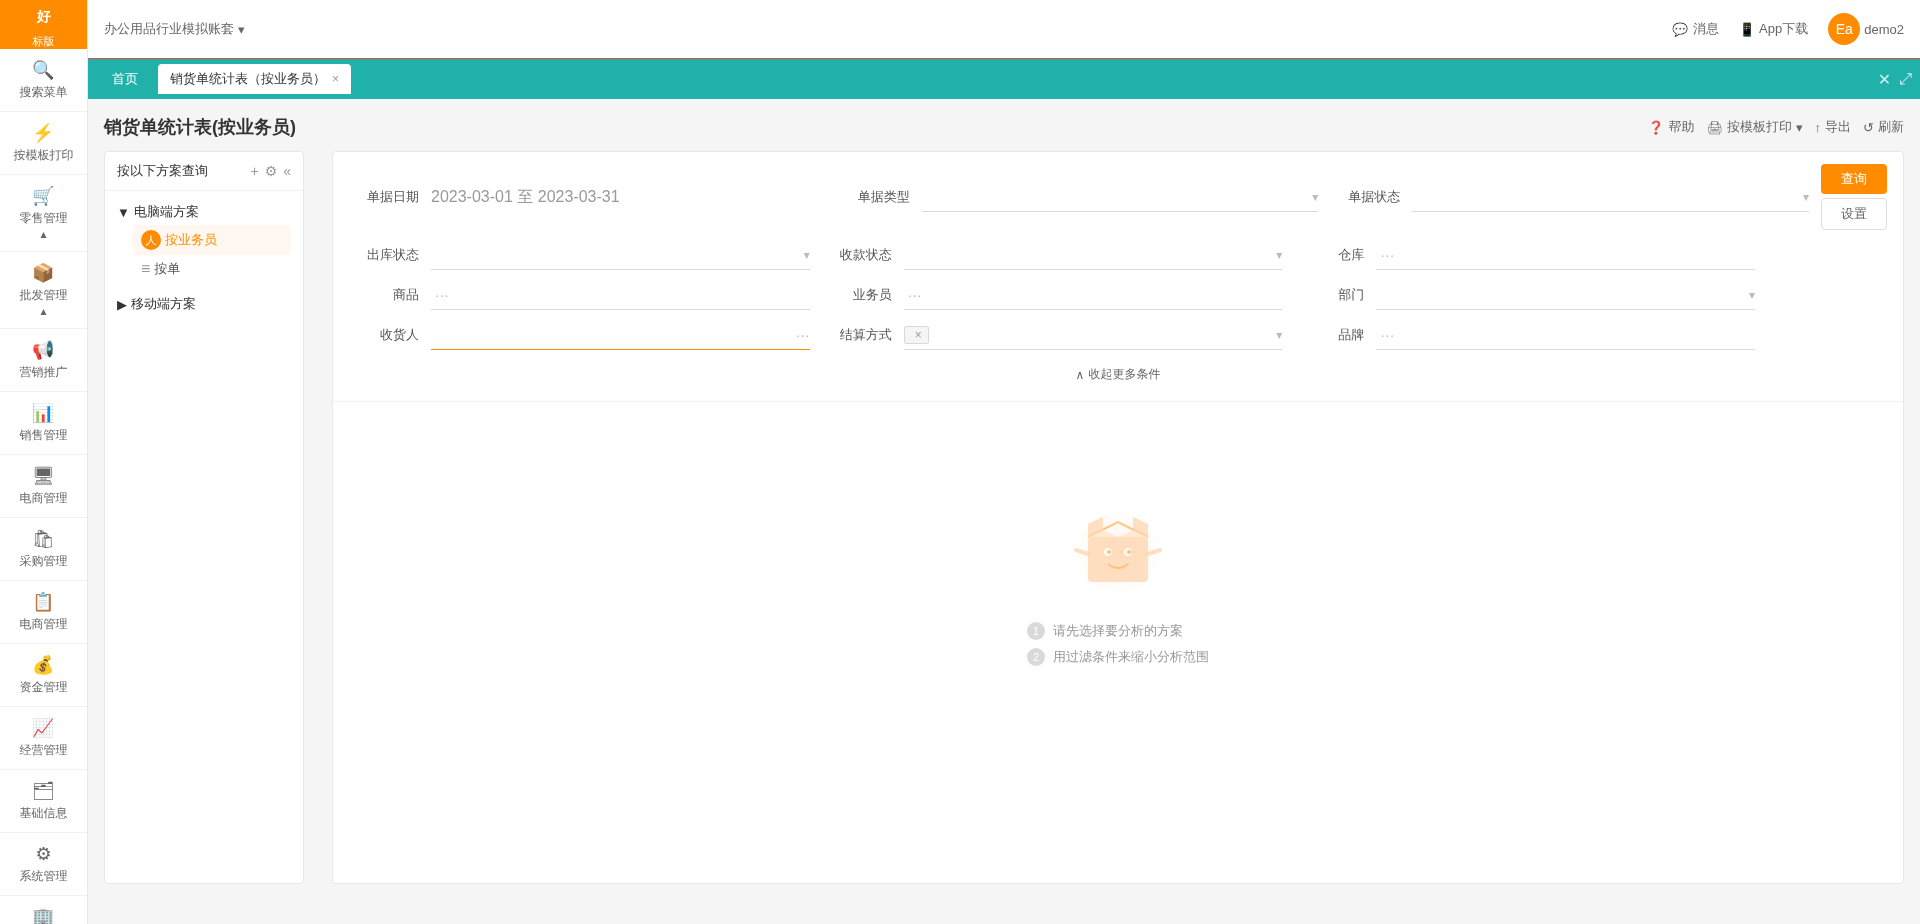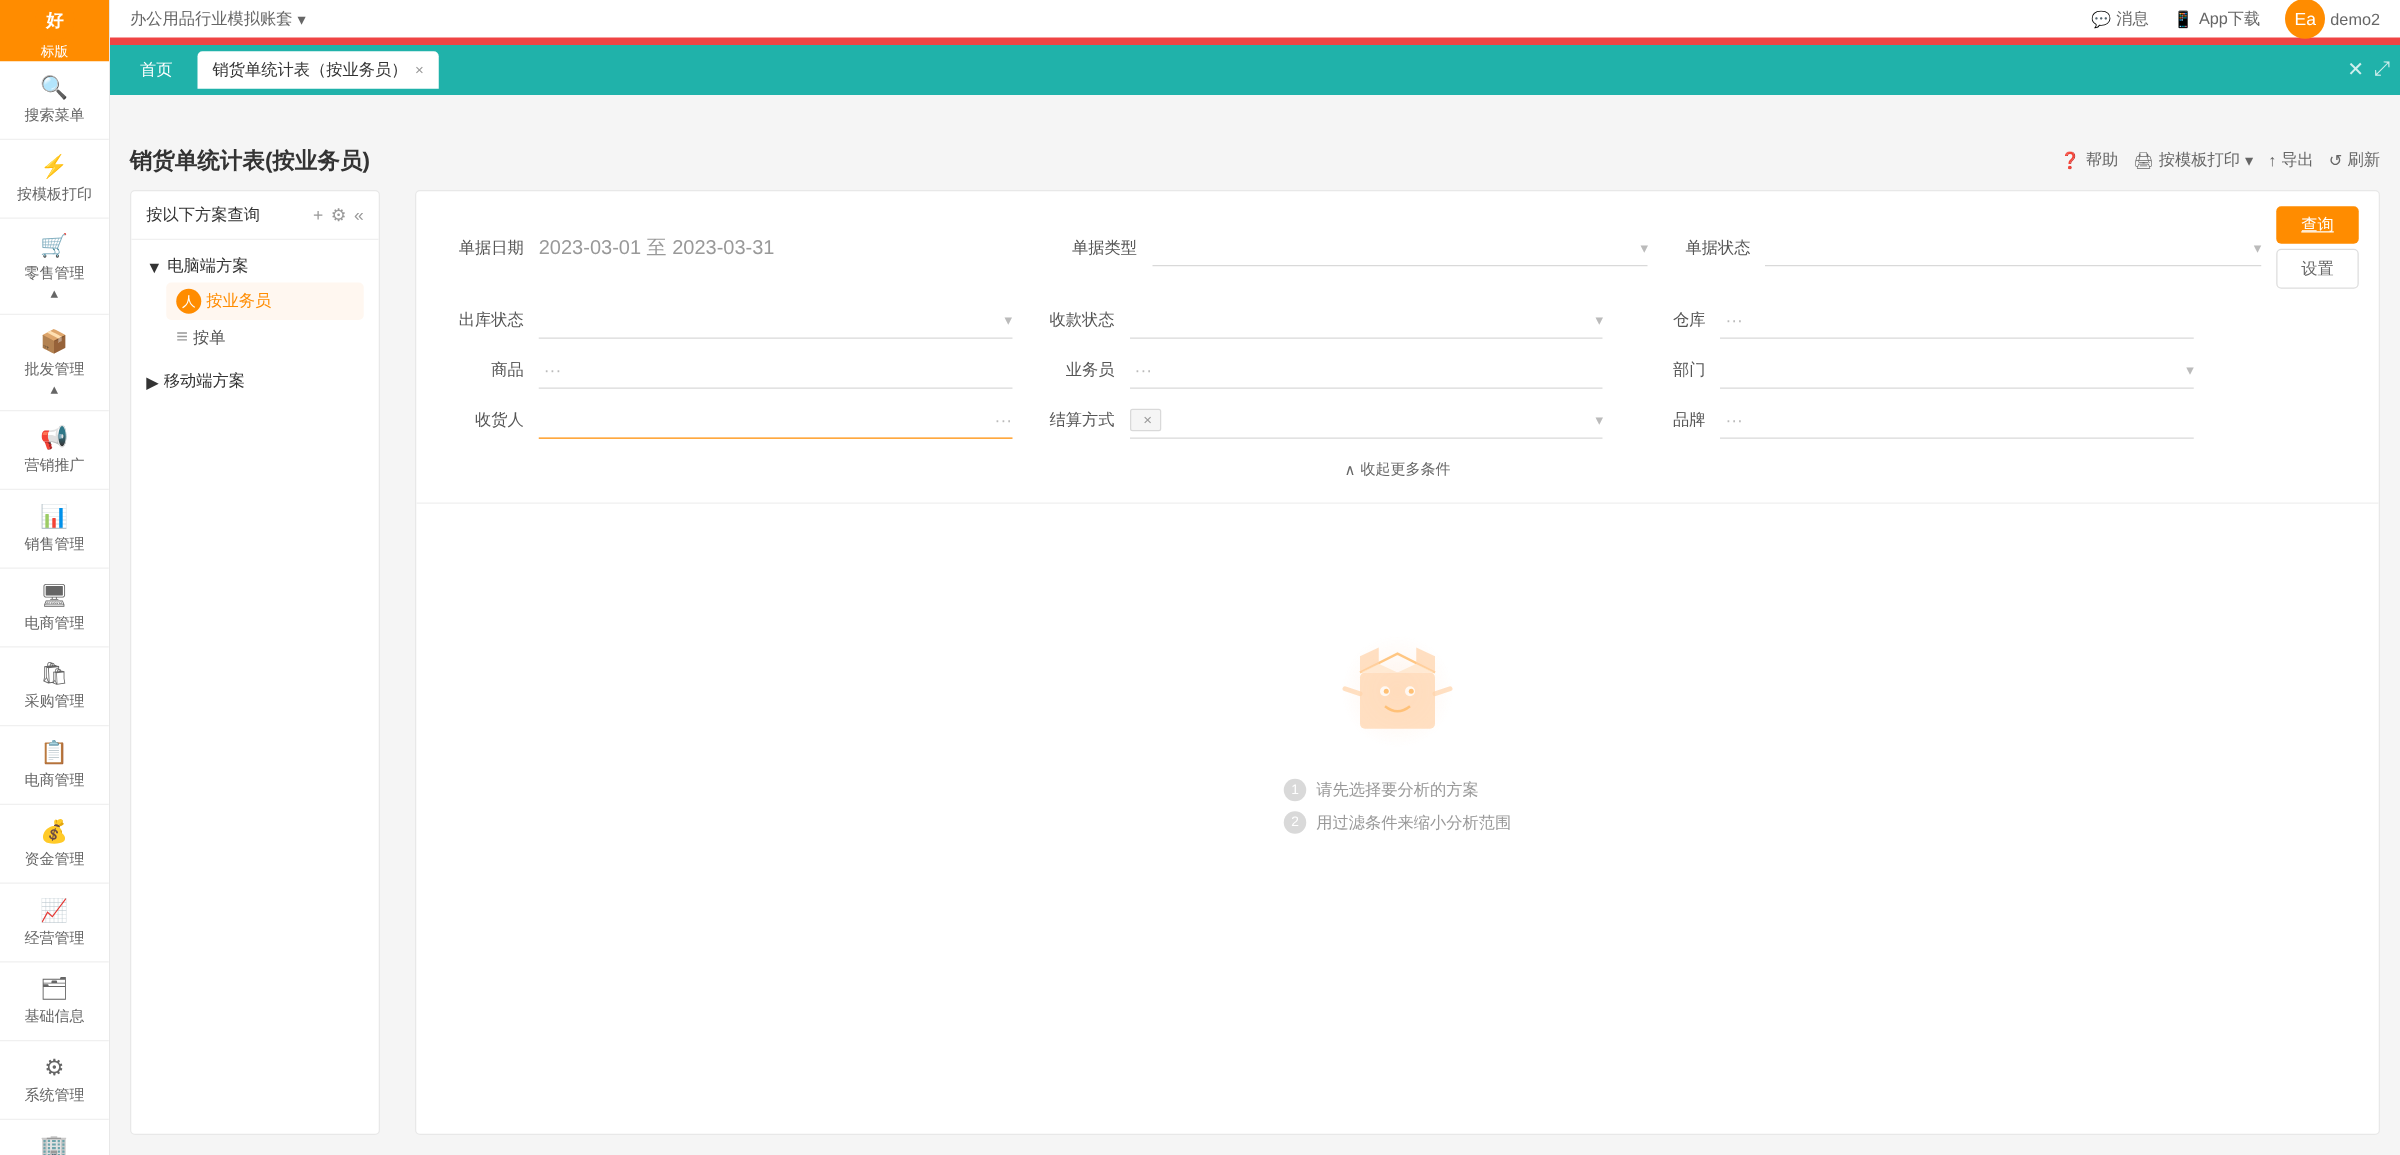--- a/index.html
+++ b/index.html
@@ -50,23 +50,23 @@
     
     .main-area {
       flex: 1;
       display: flex;
       flex-direction: column;
       overflow: hidden;
     }
 
     
     .top-header {
-      height: 36px;
+      height: 59px;
       background: #fff;
-      border-bottom: 6px solid #ef4444;
+      border-bottom: 1px solid #ef4444;
       display: flex;
       align-items: center;
       padding: 0 16px;
       justify-content: space-between;
       gap: 20px;
     }
     .top-header-left {
       display: flex;
       align-items: center;
       gap: 8px;
@@ -157,21 +157,20 @@
       background: #f5f5f5;
       padding: 16px;
     }
 
     
     .page-header {
       display: flex;
       align-items: center;
       justify-content: space-between;
       margin-bottom: 12px;
-      margin-top: 24px;
     }
     .page-title {
       font-size: 18px;
       font-weight: 600;
       color: #333;
     }
     .page-header-actions {
       display: flex;
       align-items: center;
       gap: 12px;
@@ -185,21 +184,20 @@
       font-size: 13px;
     }
     .btn-orange {
       background: #ff8c00;
       color: #fff;
       border: none;
       padding: 6px 20px;
       border-radius: 4px;
       cursor: pointer;
       font-size: 13px;
-      text-decoration: underline;
     }
     .btn-outline {
       background: #fff;
       color: #666;
       border: 1px solid #ddd;
       padding: 6px 16px;
       border-radius: 4px;
       cursor: pointer;
       font-size: 13px;
     }

